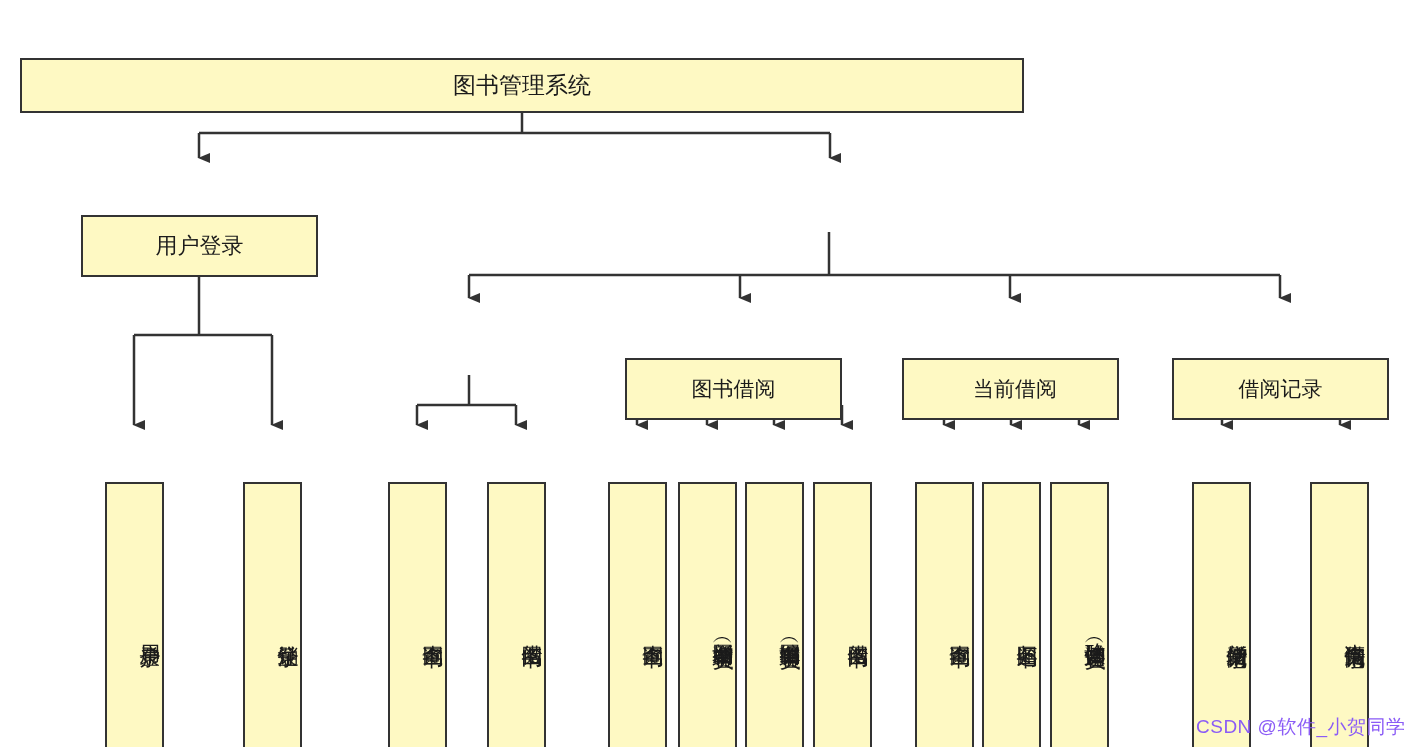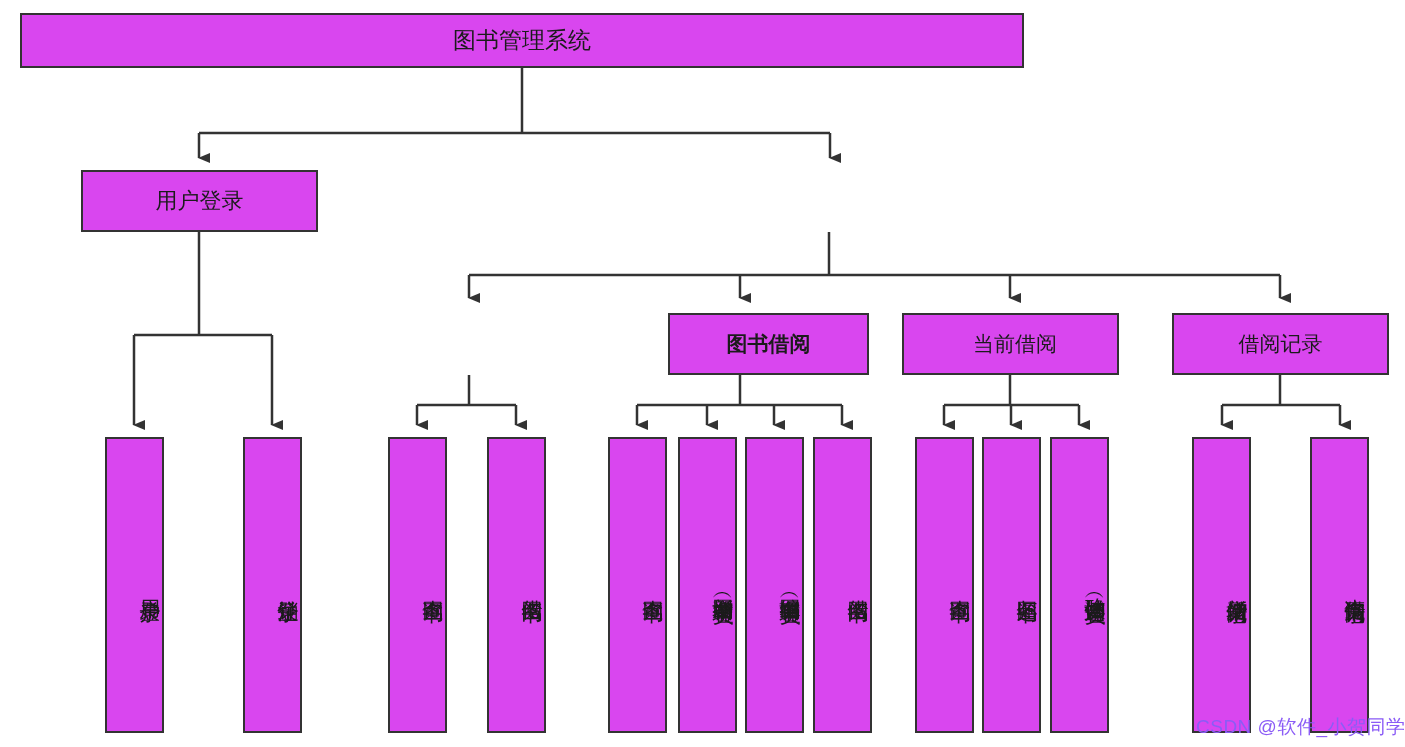--- a/index.html
+++ b/index.html
@@ -22,28 +22,29 @@
     position: absolute;
     left: 0;
     top: 0;
     width: 1405px;
     height: 747px;
     pointer-events: none;
   }
   .node {
     position: absolute;
     box-sizing: border-box;
-    background: #d946ef;
+    background: #fef9c3;
     border: 2px solid #333333;
     display: flex;
     align-items: center;
     justify-content: center;
     color: #1b1b1b;
     line-height: 1.18;
     text-align: left;
+    margin-top: 45px;
   }
   .node.root {
     font-size: 23px;
   }
   .node.lvl2 {
     font-size: 22px;
   }
   .node.lvl3 {
     font-size: 21px;
   }
@@ -126,21 +127,21 @@
   </svg>
 
   <div class="node root" style="left:20px; top:13px; width:1004px; height:55px;">
     <span class="label">图书管理系统</span>
   </div>
 
   <div class="node lvl2" style="left:81px; top:170px; width:237px; height:62px;">
     <span class="label">用户登录</span>
   </div>
 
-  <div class="node lvl3" style="left:668px; top:313px; width:201px; height:62px;font-weight:bold;">
+  <div class="node lvl3" style="left:625px; top:313px; width:217px; height:62px;">
     <span class="label">图书借阅</span>
   </div>
   <div class="node lvl3" style="left:902px; top:313px; width:217px; height:62px;padding-left:9px;">
     <span class="label">当前借阅</span>
   </div>
   <div class="node lvl3" style="left:1172px; top:313px; width:217px; height:62px;">
     <span class="label">借阅记录</span>
   </div>
 
   <div class="node leaf" style="left:105px; top:437px; width:59px; height:296px;">

